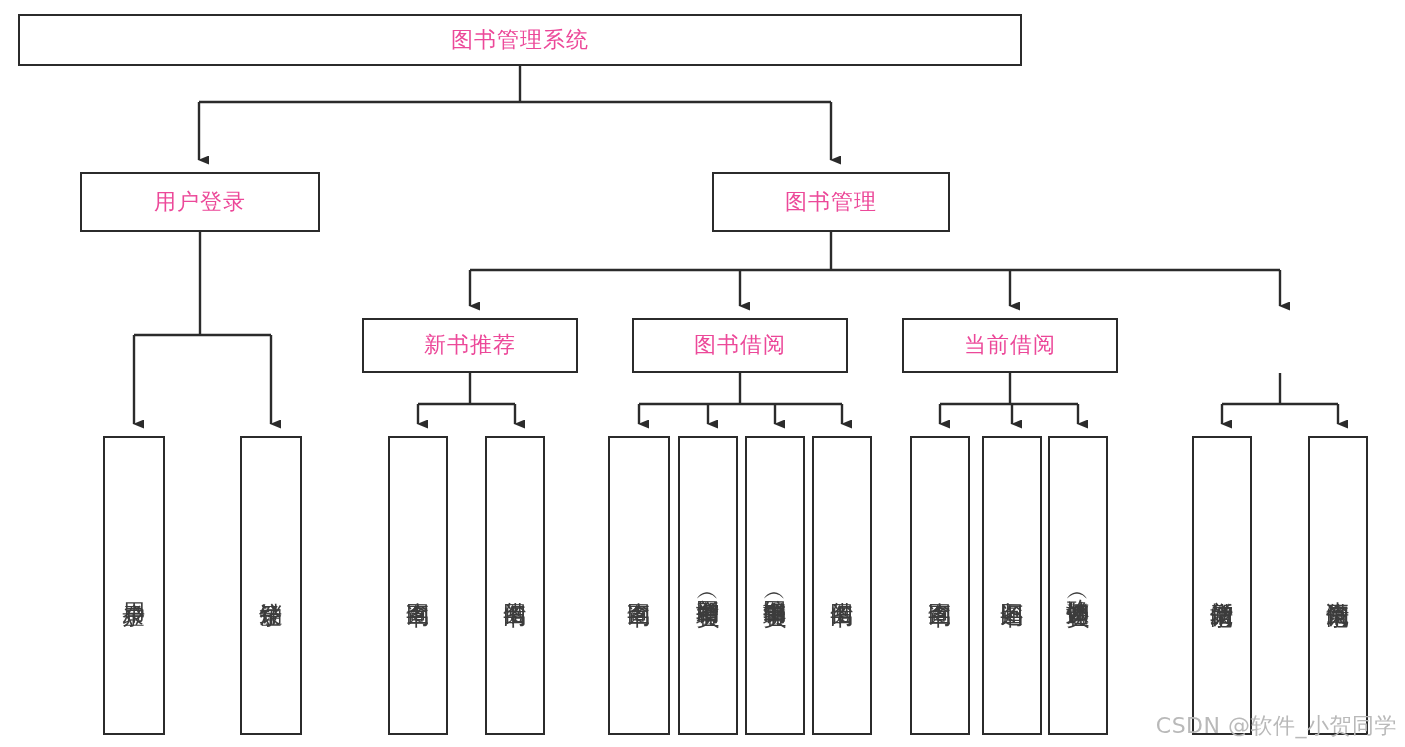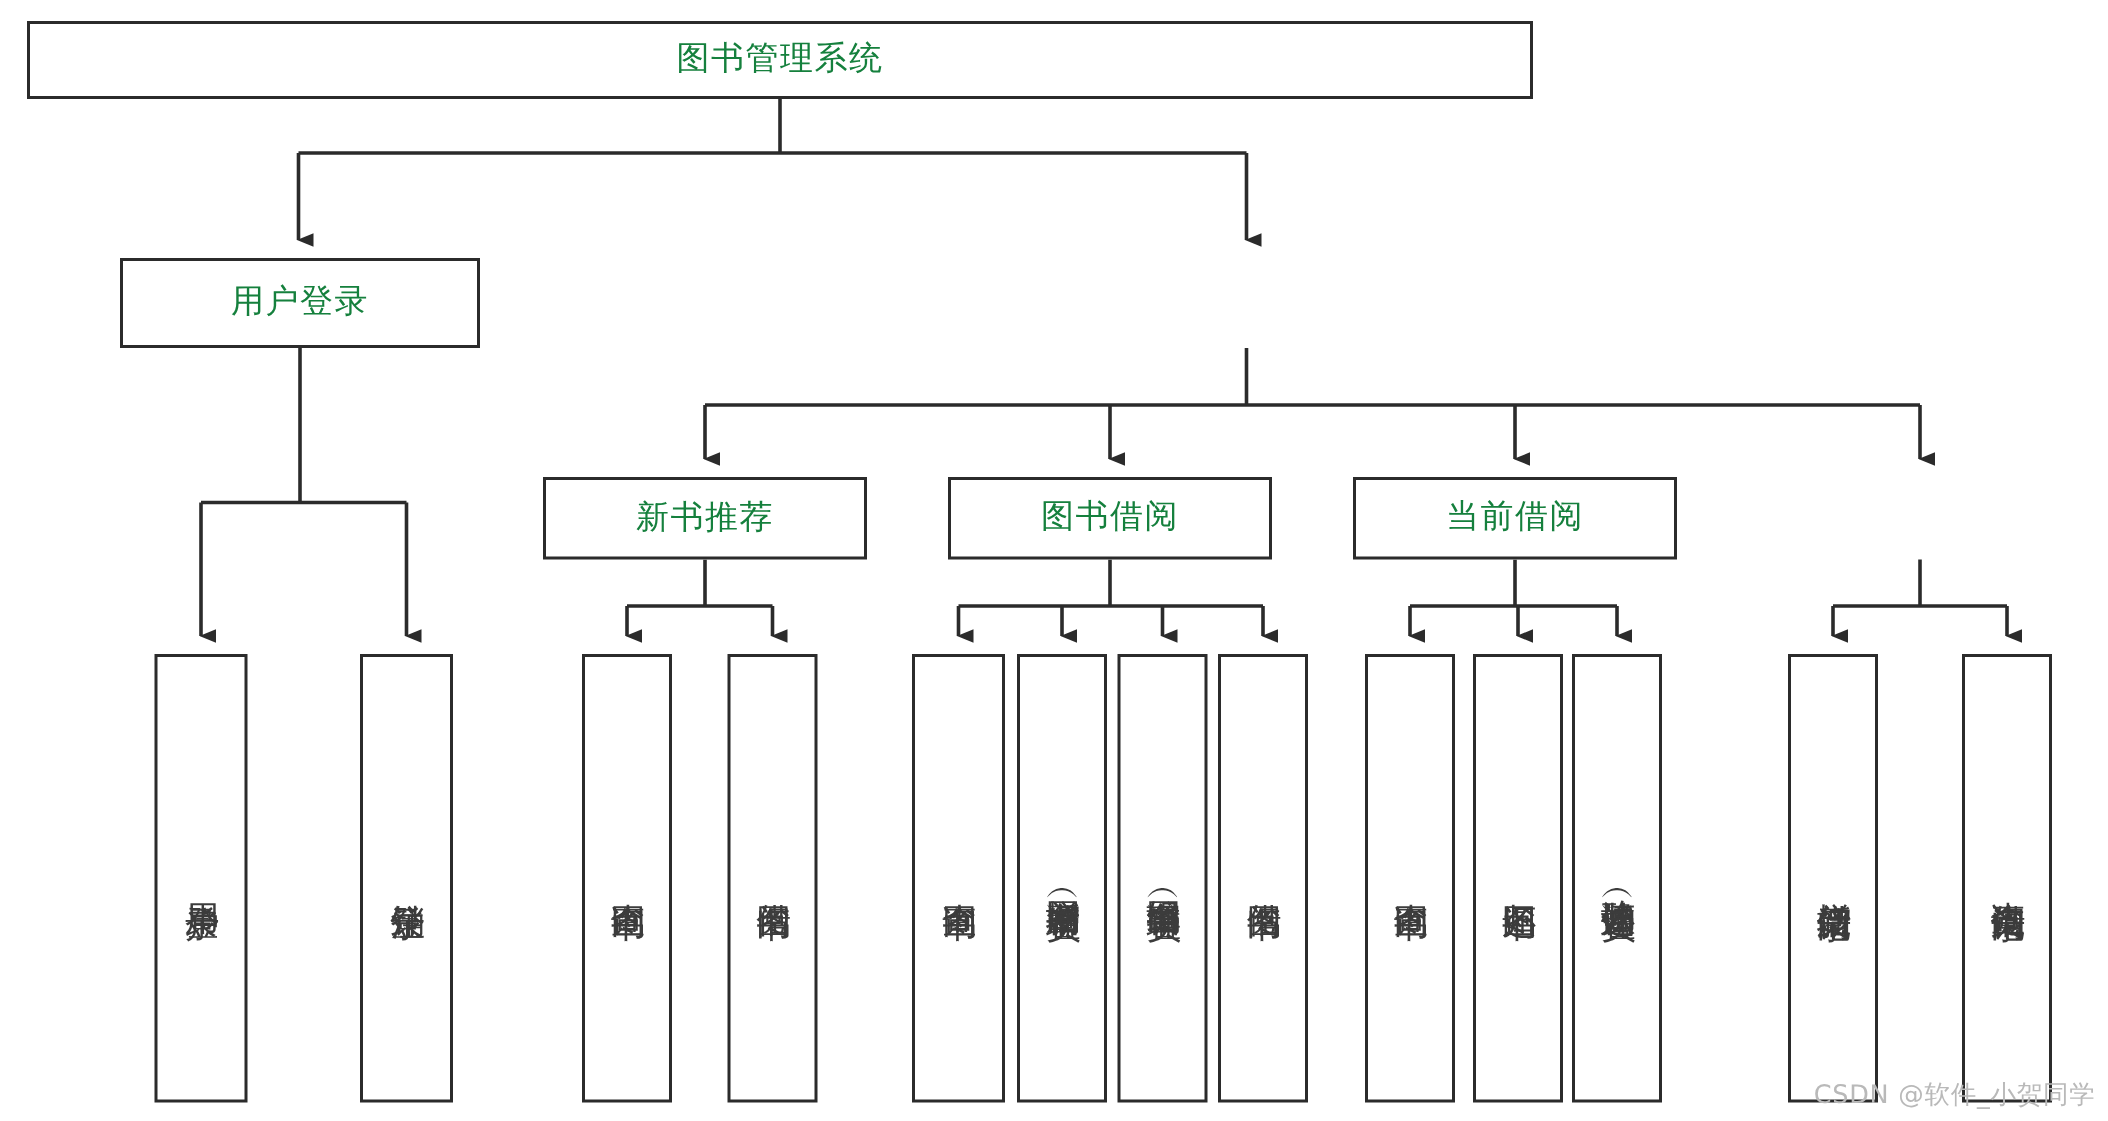--- a/index.html
+++ b/index.html
@@ -32,21 +32,21 @@
     position: absolute;
     box-sizing: border-box;
     background: #ffffff;
     border: 2px solid #2b2b2b;
     display: flex;
     align-items: center;
     justify-content: center;
     overflow: hidden;
   }
   .node-label-h {
-    color: #15803d;
+    color: #ec4899;
     font-size: 22px;
     line-height: 1.1;
     letter-spacing: 1px;
     white-space: nowrap;
     text-align: center;
   }
   .node-label-v {
     color: #3c3c3c;
     font-size: 23px;
     line-height: 1.16;
@@ -57,21 +57,21 @@
     text-align: center;
   }
   .leaf-box .node-label-v {
     max-height: 286px;
   }
   .watermark {
     position: absolute;
     right: 8px;
     bottom: 6px;
     color: #b9b9b9;
-    font-size: 17px;
+    font-size: 22px;
     letter-spacing: 0.5px;
     white-space: nowrap;
     z-index: 5;
   }
 </style>
 </head>
 <body>
 
 <div id="diagram-root">
 
@@ -137,20 +137,23 @@
     </g>
   </svg>
 
   <div class="node-box root-box" style="left:18px; top:14px; width:1004px; height:52px;">
     <span class="node-label-h">图书管理系统</span>
   </div>
 
   <div class="node-box level2-box" style="left:80px; top:172px; width:240px; height:60px;">
     <span class="node-label-h">用户登录</span>
   </div>
+  <div class="node-box level2-box" style="left:712px; top:172px; width:238px; height:60px;">
+    <span class="node-label-h">图书管理</span>
+  </div>
 
   <div class="node-box level3-box" style="left:362px; top:318px; width:216px; height:55px;font-family:Liberation Serif, serif;">
     <span class="node-label-h">新书推荐</span>
   </div>
   <div class="node-box level3-box" style="left:632px; top:318px; width:216px; height:55px;">
     <span class="node-label-h">图书借阅</span>
   </div>
   <div class="node-box level3-box" style="left:902px; top:318px; width:216px; height:55px;">
     <span class="node-label-h">当前借阅</span>
   </div>

